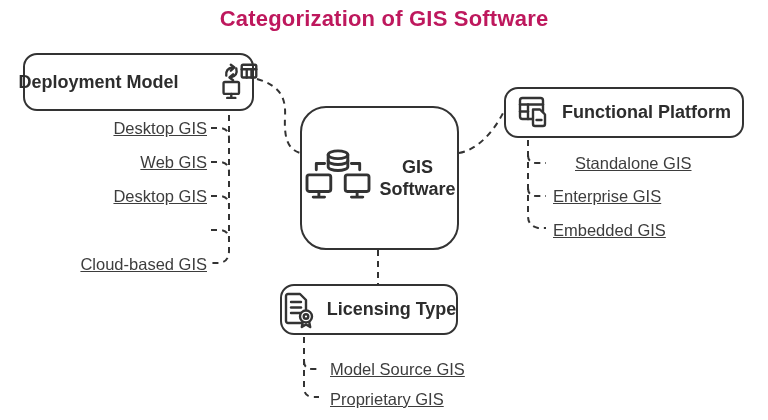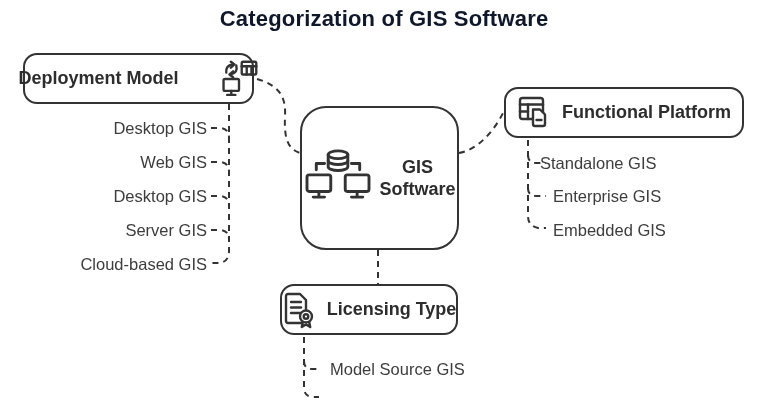--- a/index.html
+++ b/index.html
@@ -6,56 +6,56 @@
   .canvas{
     position:relative;
     width:768px;height:420px;
     background:#ffffff;
     font-family:"Liberation Sans", sans-serif;
     overflow:hidden;
   }
   .title{
     position:absolute;top:6px;left:0;width:768px;
     text-align:center;
-    font-size:22px;font-weight:700;color:#0f172a;
+    font-size:22px;font-weight:700;color:#be185d;
     letter-spacing:.2px;
   }
   svg.connectors{
     position:absolute;left:0;top:0;width:768px;height:420px;
     pointer-events:none;
   }
   .node{
     position:absolute;
     box-sizing:border-box;
     background:#ffffff;
     border:2px solid #333333;
     border-radius:14px;
     display:flex;align-items:center;justify-content:center;
     gap:9px;
     color:#2d2d2d;
     font-weight:700;font-size:18px;
     white-space:nowrap;
   }
   .node .nlabel{position:relative;top:0;}
-  .node-deployment{left:23px;top:53px;width:231px;height:51px;gap:40px;}
+  .node-deployment{left:23px;top:53px;width:231px;height:58px;gap:40px;}
   .node-functional{left:504px;top:87px;width:240px;height:51px;}
   .node-licensing{left:280px;top:284px;width:178px;height:51px;}
   .node-center{
     left:300px;top:106px;width:159px;height:144px;
     border-radius:26px;
     flex-direction:row;gap:4px;
   }
   .node-center .nlabel{
     white-space:normal;width:92px;text-align:center;
     line-height:1.25;font-size:18px;
   }
   .leaf{
     position:absolute;
     font-size:16.5px;color:#3d3d3d;
-    line-height:22px;white-space:nowrap;
+    line-height:22px;white-space:nowrap;text-decoration:underline;
   }
   .leaf.r{text-align:right;}
   .icon{display:flex;align-items:center;justify-content:center;flex:0 0 auto;}
   .icon svg{display:block;}
 </style>
 </head>
 <body>
 
 <div class="canvas">
 
@@ -148,22 +148,22 @@
         <circle cx="24" cy="25.5" r="6" fill="#ffffff"></circle>
         <circle cx="24" cy="25.5" r="2.3"></circle>
       </svg>
     </span>
     <span class="nlabel">Licensing Type</span>
   </div>
 
   <div class="leaf r" style="right:561px;top:117px;">Desktop GIS</div>
   <div class="leaf r" style="right:561px;top:151px;">Web GIS</div>
   <div class="leaf r" style="right:561px;top:185px;">Desktop GIS</div>
-  <div class="leaf r" style="right:561px;top:219px;">Server GIS</div>
   <div class="leaf r" style="right:561px;top:253px;">Cloud-based GIS</div>
 
-  <div class="leaf" style="left:540px;top:152px;">Standalone GIS</div>
+  <div class="leaf" style="left:575px;top:152px;">Standalone GIS</div>
   <div class="leaf" style="left:553px;top:185px;">Enterprise GIS</div>
   <div class="leaf" style="left:553px;top:219px;">Embedded GIS</div>
 
   <div class="leaf" style="left:330px;top:358px;">Model Source GIS</div>
+  <div class="leaf" style="left:330px;top:388px;">Proprietary GIS</div>
 
 </div>
 
 </body></html>

